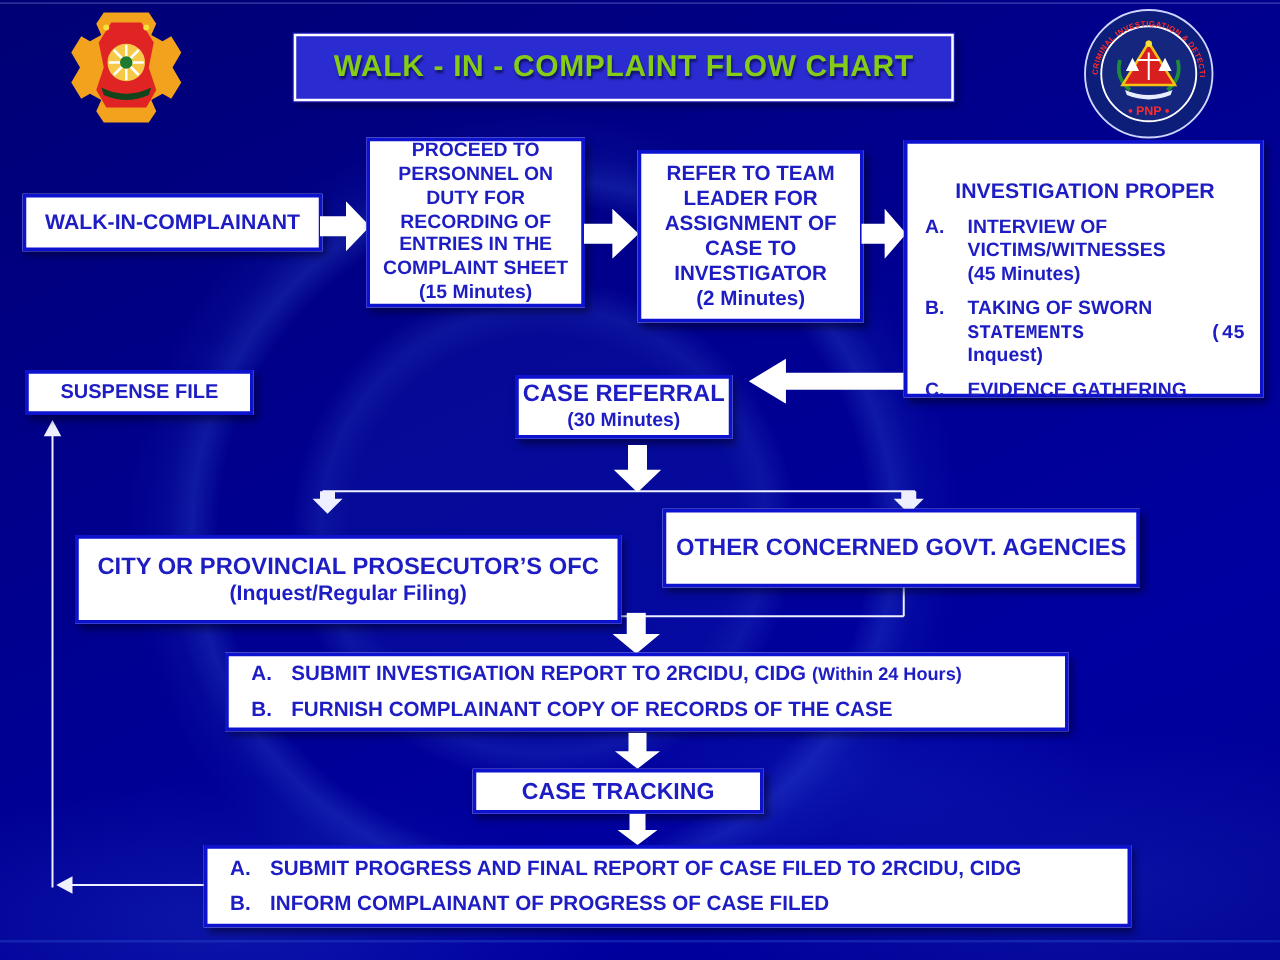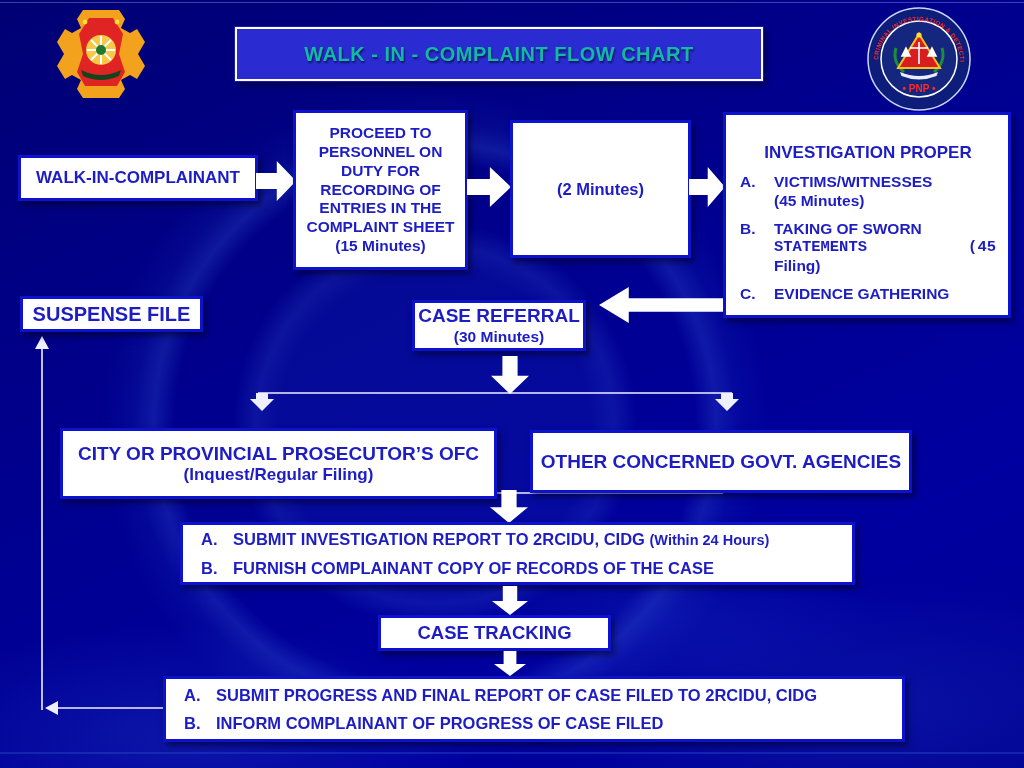--- a/index.html
+++ b/index.html
@@ -25,40 +25,40 @@
     position:absolute;background:#ffffff;border:3px solid #0d12cf;
     box-shadow:3px 4px 6px rgba(0,0,30,.55);
     color:#1d1dc3;display:flex;flex-direction:column;align-items:center;justify-content:center;
     text-align:center;box-sizing:border-box;line-height:1.22;
   }
   .title-box{
     position:absolute;left:235px;top:27px;width:528px;height:54px;
     background:#2b2bd2;border:2px solid #ffffff;box-shadow:0 0 0 1px #1a1ab4, 3px 4px 6px rgba(0,0,30,.55);
     display:flex;align-items:center;justify-content:center;box-sizing:border-box;
   }
-  .title-box span{color:#14b8a6;font-size:20px;letter-spacing:.5px;text-shadow:1px 2px 2px rgba(0,0,40,.6);}
+  .title-box span{color:#84cc16;font-size:24px;letter-spacing:.5px;text-shadow:1px 2px 2px rgba(0,0,40,.6);}
 
   .walkin{left:18px;top:155px;width:240px;height:46px;font-size:17px;}
-  .proceed{left:293px;top:110px;width:175px;height:160px;font-size:15.5px;padding:4px 8px;}
+  .proceed{left:293px;top:110px;width:175px;height:136px;font-size:15.5px;padding:4px 8px;}
   .refer{left:510px;top:120px;width:181px;height:138px;font-size:16.5px;padding:4px 8px;}
   .invest{left:723px;top:112px;width:288px;height:206px;align-items:stretch;justify-content:flex-start;
           font-size:15.5px;padding:8px 12px 6px 14px;text-align:left;}
   .invest .inv-title{text-align:center;font-size:17px;margin-top:20px;}
   .inv-item{display:flex;margin-top:9px;}
   .inv-item .mk{width:34px;flex:none;}
   .inv-item .tx{flex:1;}
   .inv-item .row{display:flex;justify-content:space-between;font-family:Liberation Mono, monospace;}
-  .suspense{left:20px;top:296px;width:183px;height:36px;font-size:20px;}
+  .suspense{left:20px;top:296px;width:183px;height:36px;font-size:16px;}
   .caseref{left:412px;top:300px;width:174px;height:51px;}
   .caseref .l1{font-size:19px;}
   .caseref .l2{font-size:15.5px;}
   .prosec{left:60px;top:428px;width:437px;height:71px;}
   .prosec .l1{font-size:19px;}
   .prosec .l2{font-size:17px;}
-  .agencies{left:530px;top:407px;width:382px;height:63px;font-size:19px;margin-top:23px;}
+  .agencies{left:530px;top:407px;width:382px;height:63px;font-size:19px;}
   .submit{left:180px;top:522px;width:675px;height:63px;align-items:stretch;justify-content:center;
           text-align:left;font-size:16.5px;padding:4px 10px 4px 18px;}
   .li{display:flex;margin:4px 0;}
   .li .mk{width:32px;flex:none;}
   .li .note{font-size:14.5px;margin-top:47px;}
   .tracking{left:378px;top:615px;width:233px;height:36px;font-size:18.5px;}
   .final{left:163px;top:676px;width:742px;height:66px;align-items:stretch;justify-content:center;
          text-align:left;font-size:16.5px;padding:4px 10px 4px 18px;}
 
   
@@ -157,42 +157,44 @@
   </div>
   <div class="blk a-right ar1"></div>
 
   <div class="box proceed">
     <span>PROCEED TO PERSONNEL ON DUTY FOR RECORDING OF ENTRIES IN THE COMPLAINT SHEET</span>
     <span>(15 Minutes)</span>
   </div>
   <div class="blk a-right ar2"></div>
 
   <div class="box refer">
+    <span>REFER TO TEAM LEADER FOR ASSIGNMENT OF CASE TO INVESTIGATOR</span>
     <span>(2 Minutes)</span>
   </div>
   <div class="blk a-right ar3"></div>
 
   <div class="box invest">
     <div class="inv-title">INVESTIGATION PROPER</div>
     <div class="inv-item">
       <span class="mk">A.</span>
       <span class="tx">
+        <span style="display:block">INTERVIEW OF</span>
         <span style="display:block">VICTIMS/WITNESSES</span>
         <span style="display:block">(45 Minutes)</span>
       </span>
     </div>
     <div class="inv-item">
       <span class="mk">B.</span>
       <span class="tx">
         <span style="display:block">TAKING OF SWORN</span>
         <span class="row">
           <span>STATEMENTS</span>
           <span>(45</span>
         </span>
-        <span style="display:block">Filing)</span>
+        <span style="display:block">Inquest)</span>
       </span>
     </div>
     <div class="inv-item">
       <span class="mk">C.</span>
       <span class="tx">EVIDENCE GATHERING</span>
     </div>
   </div>
 
   <div class="box suspense">
     <span>SUSPENSE FILE</span>

